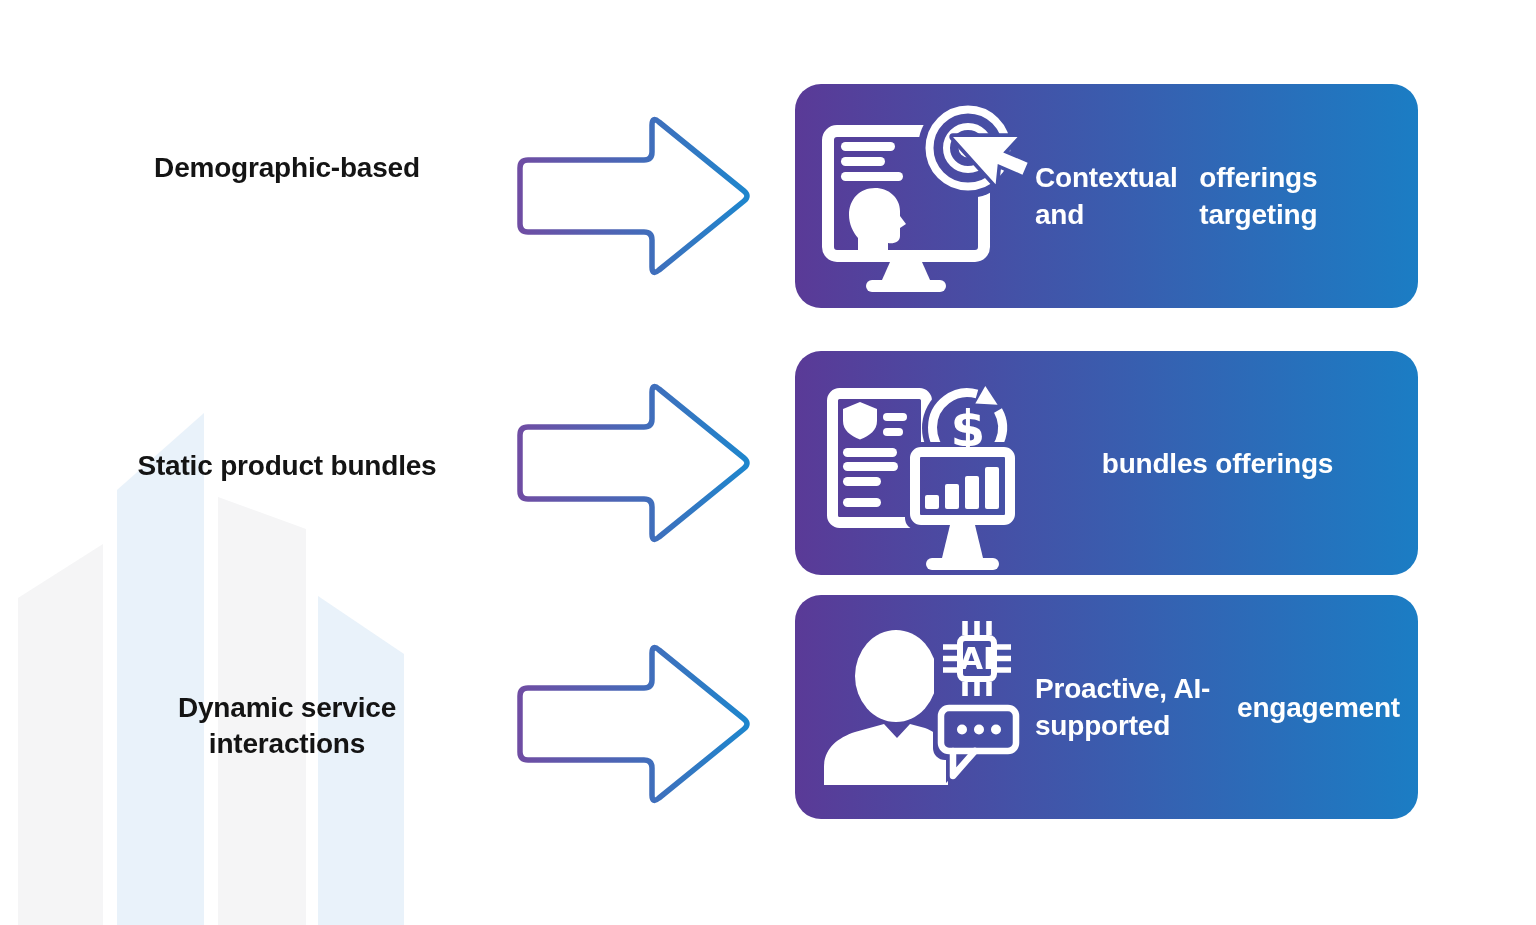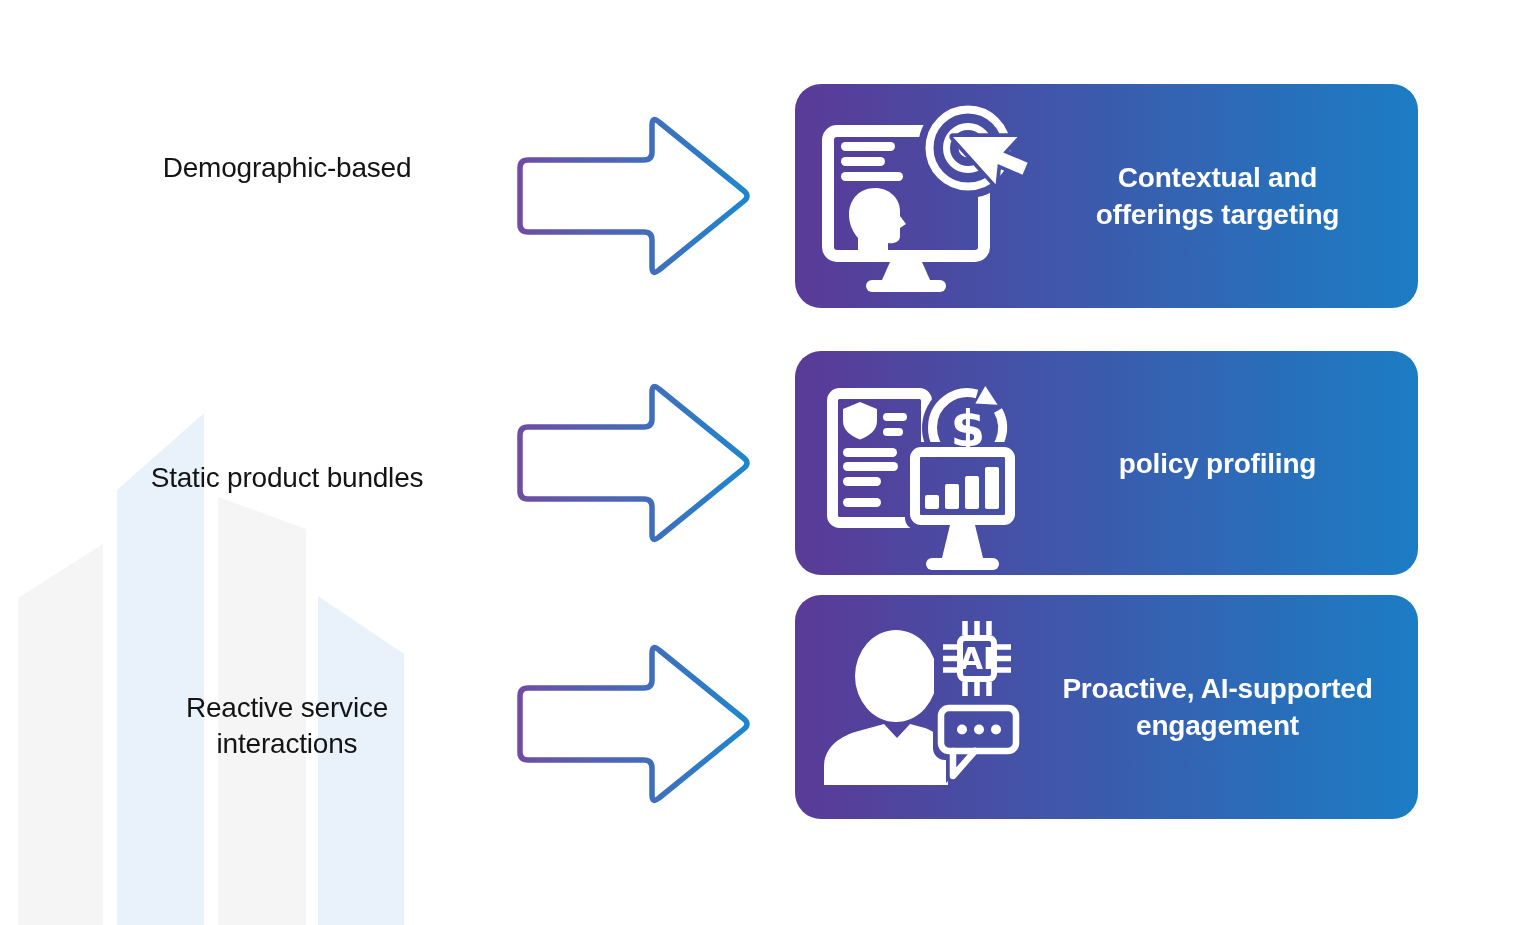--- a/index.html
+++ b/index.html
@@ -9,35 +9,35 @@
     --watermark-gray:#f5f5f6; --watermark-blue:#e9f2fa;
   }
   *{margin:0;padding:0;box-sizing:border-box}
   html,body{background:#fff}
   #stage{position:relative;width:1536px;height:925px;background:#ffffff;overflow:hidden;
          font-family:"Liberation Sans",sans-serif;}
   .watermark{position:absolute;left:0;top:400px;width:430px;height:525px}
   .wm-gray{fill:var(--watermark-gray)}
   .wm-blue{fill:var(--watermark-blue)}
   .label{position:absolute;left:77px;width:420px;text-align:center;
-         font-weight:400;font-size:28px;line-height:36px;letter-spacing:-0.2px;
+         font-weight:700;font-size:28px;line-height:36px;letter-spacing:-0.2px;
          color:var(--label-color)}
   .label-1{top:150px}
-  .label-2{top:460px}
+  .label-2{top:448px}
   .label-3{top:690px}
   .label span{display:block}
   .arrow{position:absolute;left:515px;width:240px;height:168px}
   .arrow-1{top:112px}.arrow-2{top:379px}.arrow-3{top:640px}
   .card{position:absolute;left:795px;width:623px;height:224px;border-radius:26px;
         background:linear-gradient(90deg,var(--card-gradient-start),var(--card-gradient-end))}
   .card-1{top:84px}.card-2{top:351px}.card-3{top:595px}
   .card-text{position:absolute;left:240px;top:0;width:365px;height:100%;
-             display:flex;flex-direction:column;justify-content:center;align-items:center;
+             display:flex;flex-direction:row;justify-content:center;align-items:center;
              color:var(--card-text-color);font-weight:700;font-size:28px;line-height:37px;
-             letter-spacing:-0.2px;text-align:right}
+             letter-spacing:-0.2px;text-align:left}
   .card-icon{position:absolute}
   .icon-1{left:25px;top:16px;width:222px;height:192px}
   .icon-2{left:27px;top:33px;width:195px;height:190px}
   .icon-3{left:27px;top:25px;width:198px;height:165px}
   .ic{fill:#fff}
   .ic-stroke{fill:none;stroke:#fff}
   svg text{font-family:"DejaVu Sans","Liberation Sans",sans-serif;font-weight:bold;fill:#fff}
 </style>
 </head>
 <body>
@@ -156,26 +156,26 @@
 
       <rect class="ic-stroke" x="93" y="68" width="95" height="68" rx="6" stroke-width="10"></rect>
       <rect class="ic" x="103" y="111" width="14" height="14" rx="2"></rect>
       <rect class="ic" x="123" y="100" width="14" height="25" rx="2"></rect>
       <rect class="ic" x="143" y="92" width="14" height="33" rx="2"></rect>
       <rect class="ic" x="163" y="83" width="14" height="42" rx="2"></rect>
       <polygon class="ic" points="128,141 153,141 161,174 120,174"></polygon>
       <rect class="ic" x="104" y="174" width="73" height="12" rx="6"></rect>
     </svg>
     <div class="card-text">
-      <span>policy profiling</span>
+      <span>bundles offerings</span>
     </div>
   </div>
 
   <div class="label label-3">
-    <span>Reactive service</span>
+    <span>Dynamic service</span>
     <span>interactions</span>
   </div>
 
   <svg class="arrow arrow-3" viewBox="0 0 240 168">
     <defs>
       <linearGradient id="ag3" x1="0" y1="0" x2="1" y2="0">
         <stop offset="0" style="stop-color:var(--arrow-gradient-start)"></stop>
         <stop offset="1" style="stop-color:var(--arrow-gradient-end)"></stop>
       </linearGradient>
     </defs>

